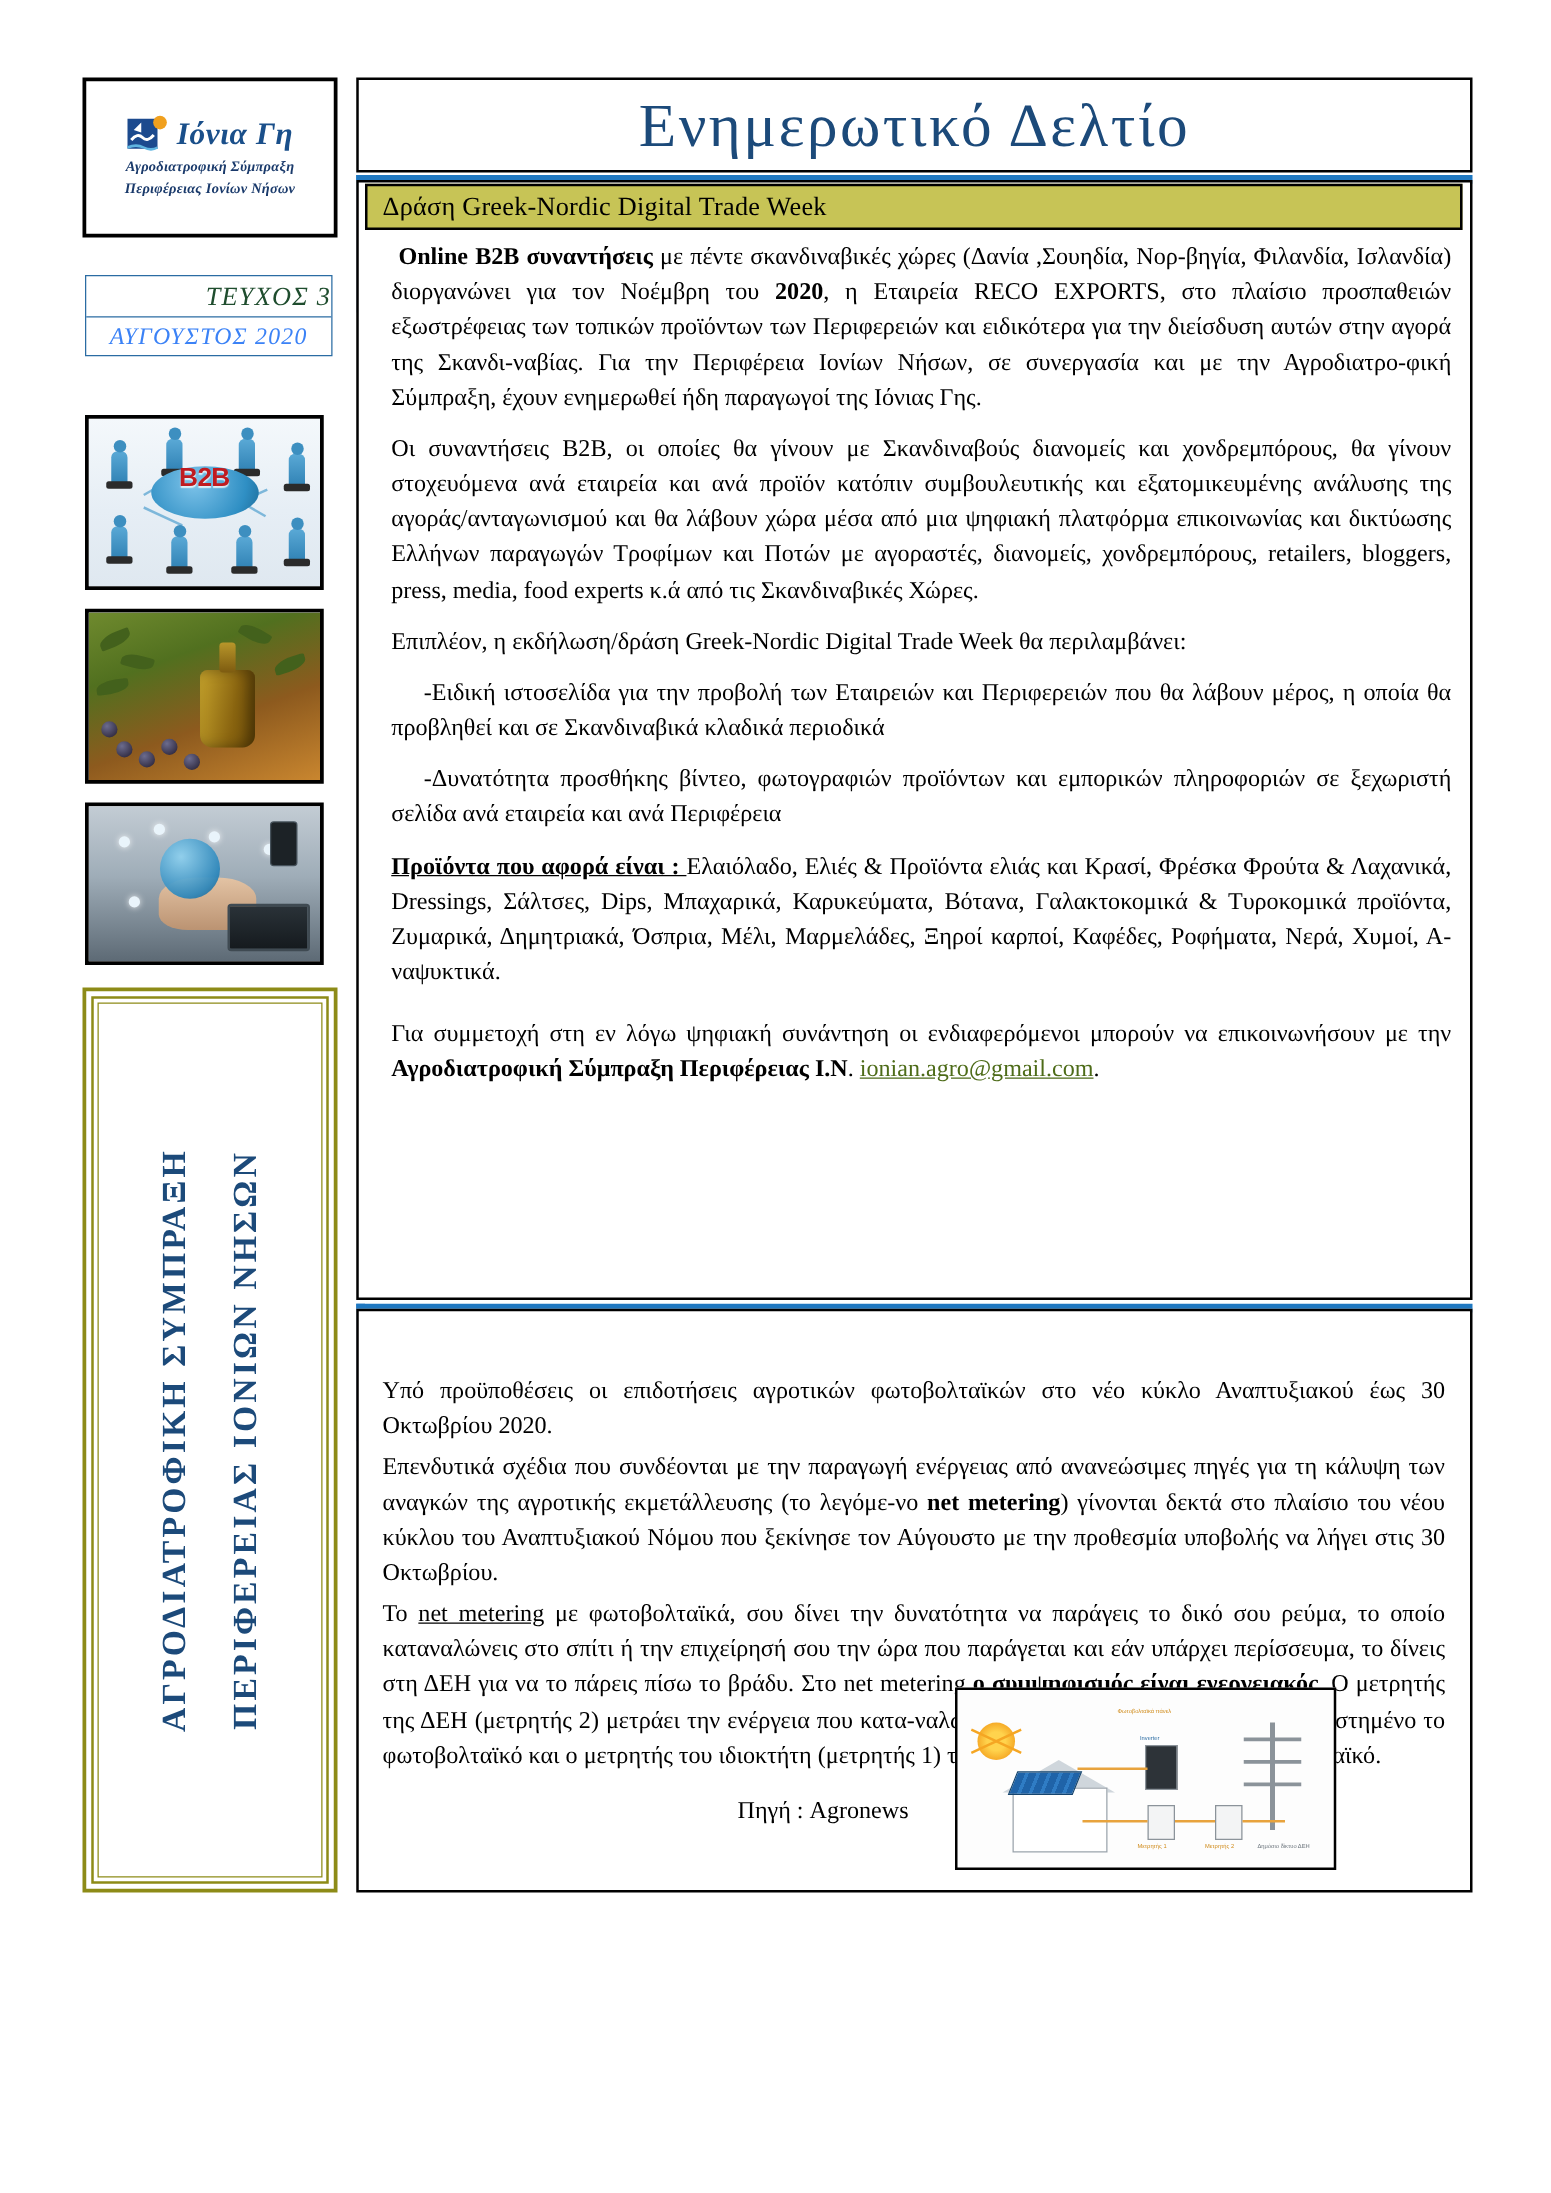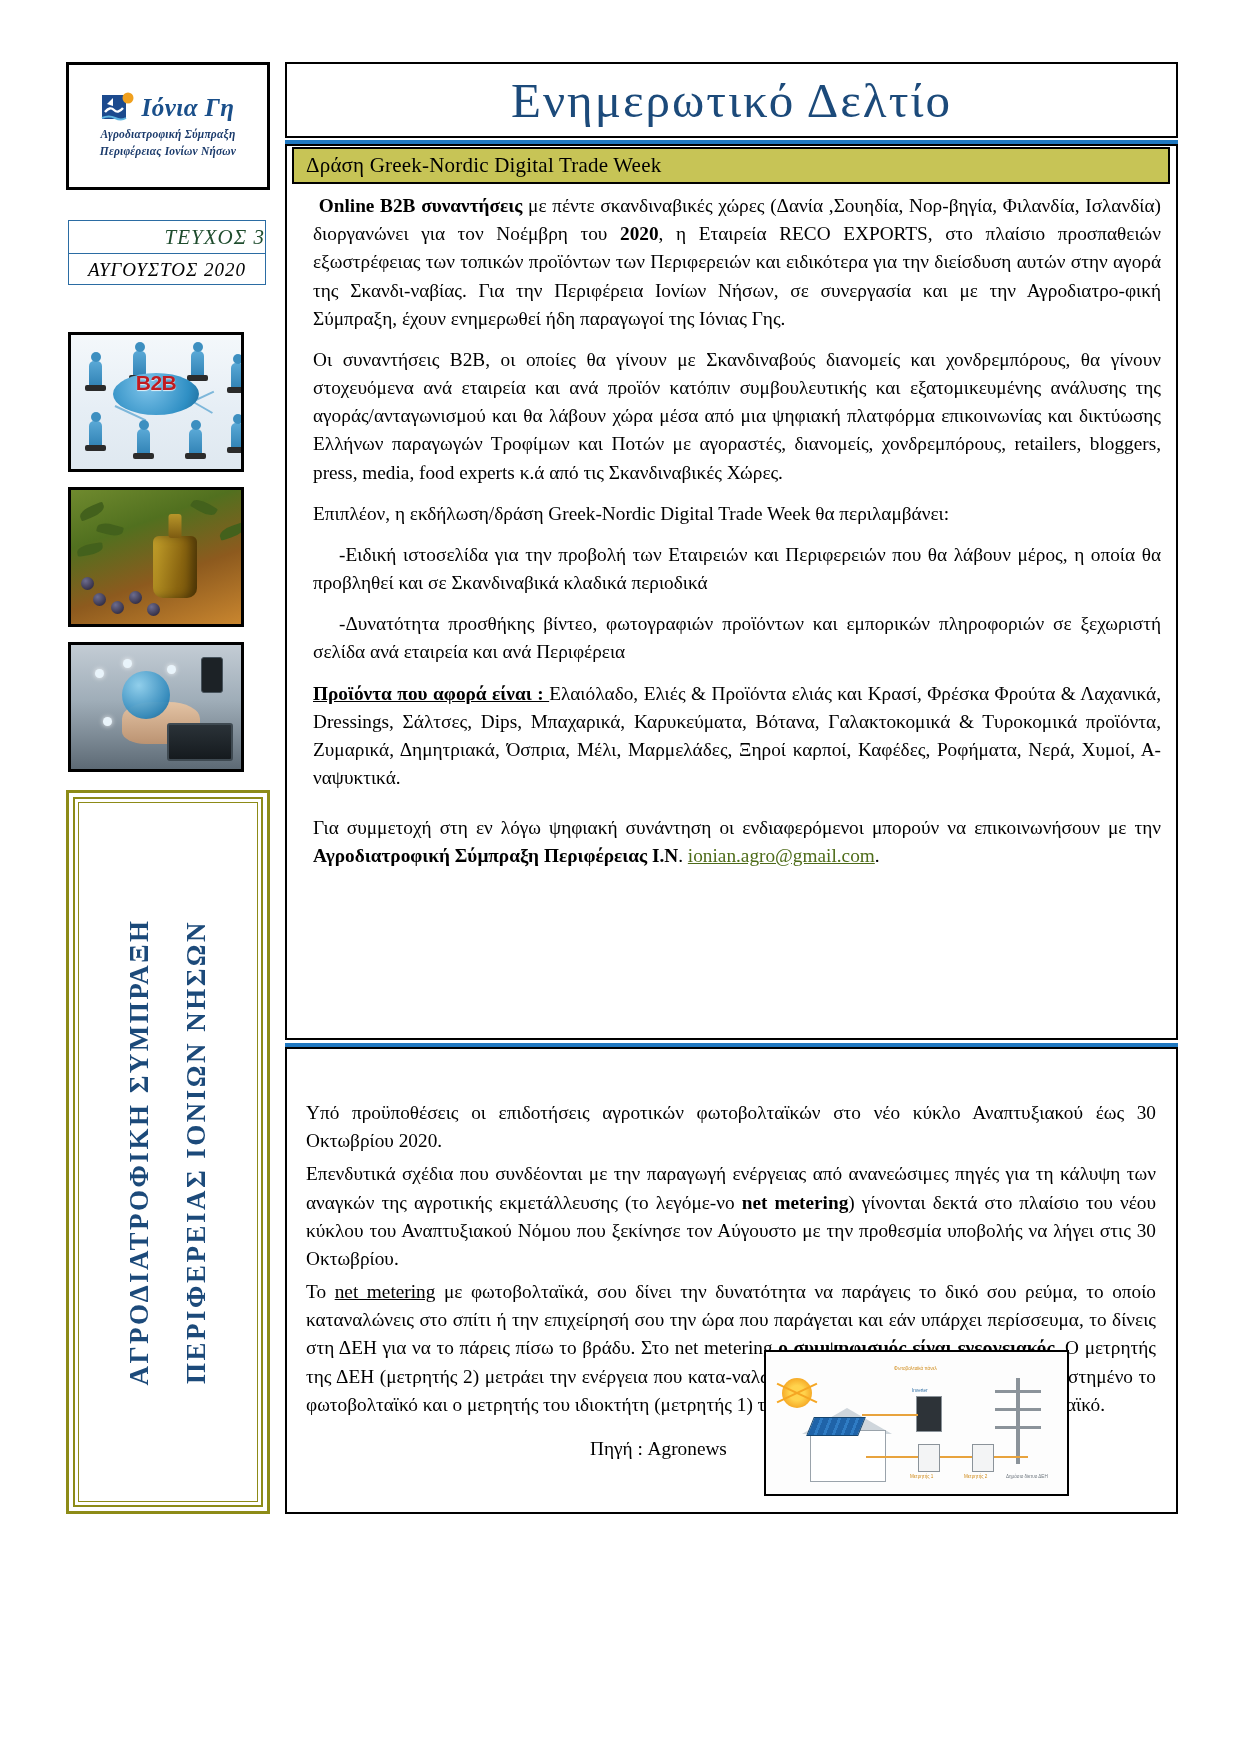--- a/index.html
+++ b/index.html
@@ -93,31 +93,31 @@
     color: #1f4d2e;
     letter-spacing: 1px;
     padding-bottom: 3px;
     border-bottom: 1px solid #2b6ca3;
     text-align: right;
   }
   .issue-line2 {
     font-family: "Liberation Serif", serif;
     font-style: italic;
     font-size: 19px;
-    color: #000000;
+    color: #3b82f6;
     letter-spacing: 1px;
     line-height: 1.25;
     padding-top: 4px;
   }
 
   
   .photo {
     position: absolute;
     left: 2px;
-    width: 176px;
+    width: 191px;
     border: 3px solid #000;
     box-sizing: border-box;
     overflow: hidden;
   }
   .photo-b2b { top: 270px; height: 140px; }
   .photo-olive { top: 425px; height: 140px; }
   .photo-digital { top: 580px; height: 130px; }
 
   
   .b2b-bg {

